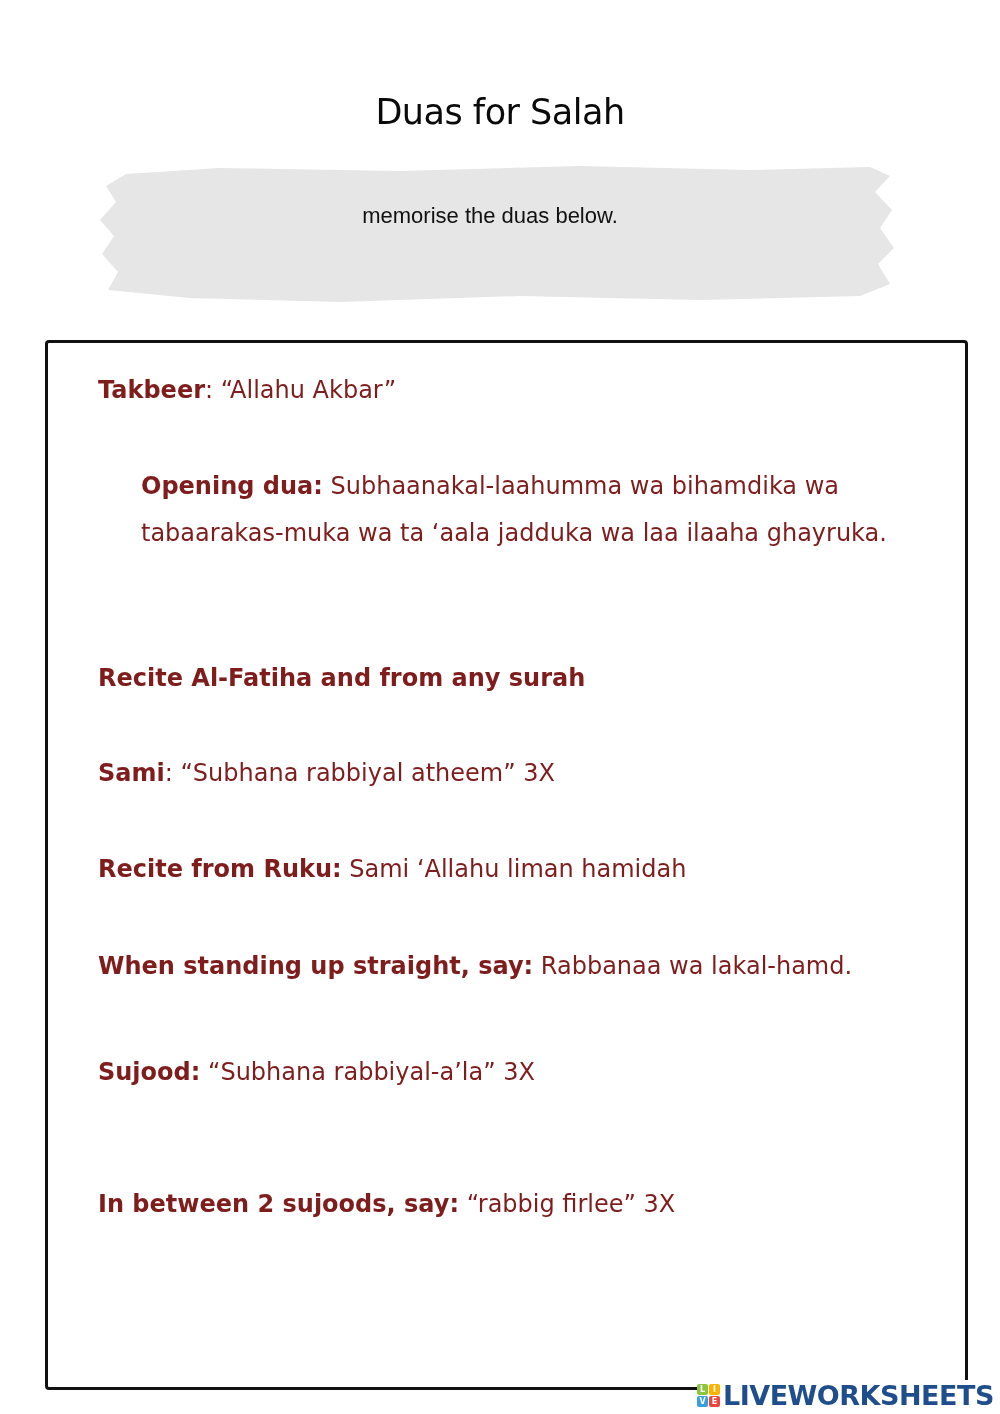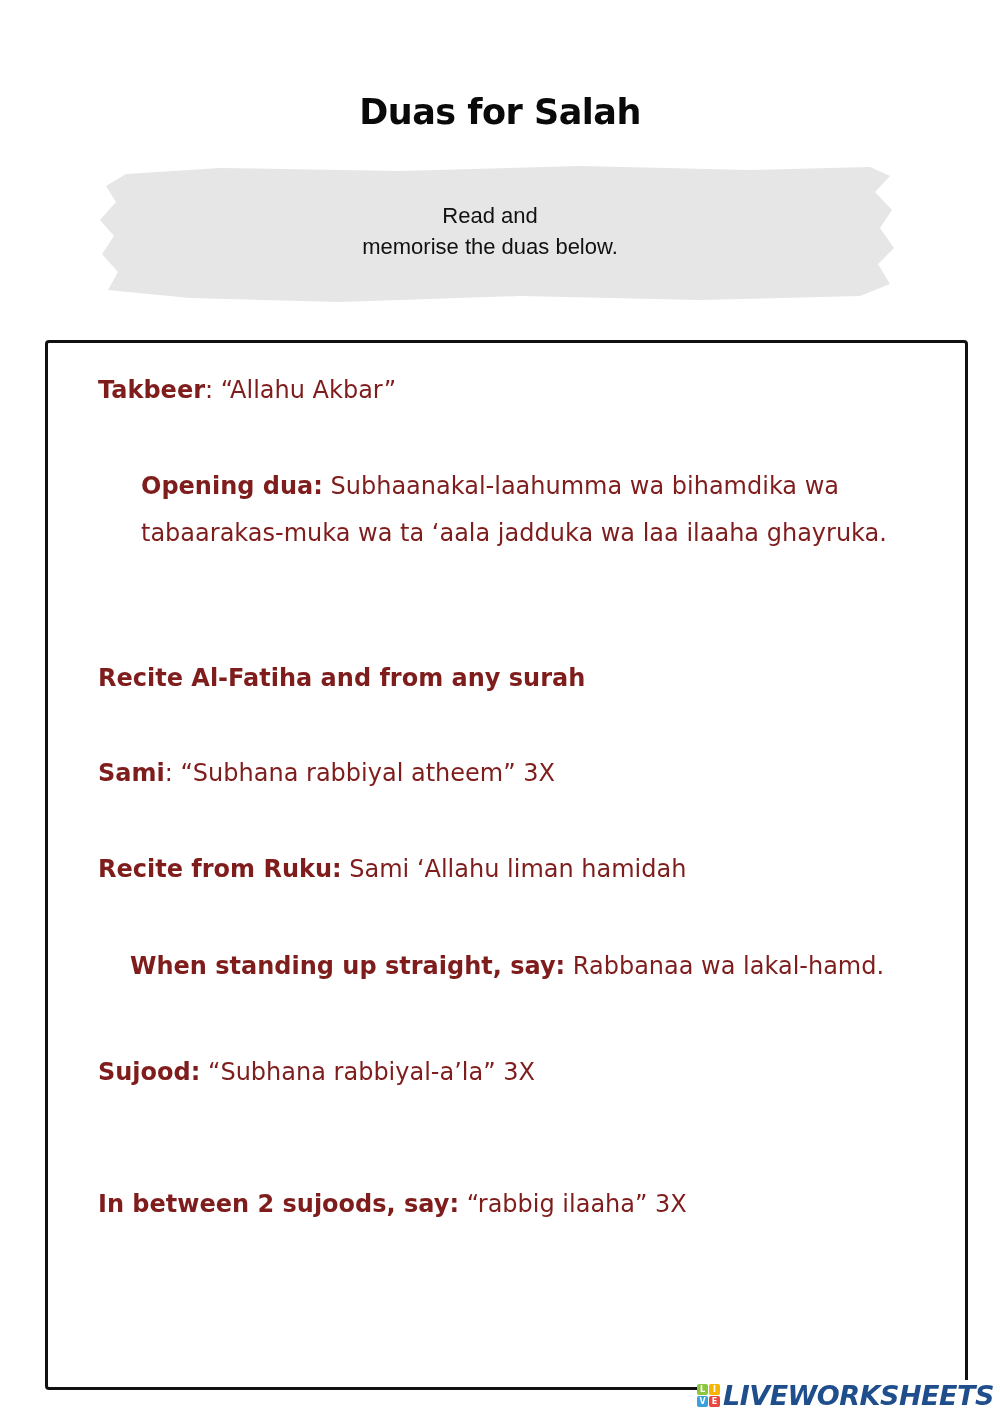--- a/index.html
+++ b/index.html
@@ -15,21 +15,21 @@
       font-family: "DejaVu Sans", sans-serif;
       color: #111111;
     }
     .title {
       position: absolute;
       left: 0;
       top: 92px;
       width: 1000px;
       text-align: center;
       font-family: "DejaVu Sans", sans-serif;
-      font-weight: bold;
+      font-weight: normal;
       font-size: 35px;
       letter-spacing: -0.5px;
       color: #0a0a0a;
     }
     .brush {
       position: absolute;
       left: 100px;
       top: 162px;
       width: 795px;
       height: 142px;
@@ -100,34 +100,32 @@
       font-size: 8px;
       color: #ffffff;
       border-radius: 2px;
     }
     .logo-word {
       font-family: "DejaVu Sans", sans-serif;
       font-weight: bold;
       font-size: 27px;
       letter-spacing: -0.5px;
       color: #1f4e8c;
-      font-style: italic;
     }
   </style>
 </head>
 <body>
 
 <div class="title">Duas for Salah</div>
 
 <div class="brush">
   <svg width="795" height="142" viewBox="0 0 795 142">
     <path d="M26 12 L120 6 L300 9 L480 4 L650 8 L770 5 L790 14 L775 30 L792 48 L780 66 L794 86 L778 102 L790 122 L760 134 L600 138 L420 134 L240 140 L90 136 L8 128 L18 110 L2 92 L14 74 L0 58 L16 40 L6 24 Z" fill="#e6e6e6"></path>
   </svg>
   <div class="brush-text">
-    <div>Read and</div>
     <div>memorise the duas below.</div>
   </div>
 </div>
 
 <div class="box"></div>
 
 <div class="entry" style="top:367px;">
   <span class="label">Takbeer</span><span class="text">: “Allahu Akbar”</span>
 </div>
 
@@ -140,30 +138,30 @@
 </div>
 
 <div class="entry" style="top:750px;">
   <span class="label">Sami</span><span class="text">: “Subhana rabbiyal atheem” 3X</span>
 </div>
 
 <div class="entry" style="top:846px;">
   <span class="label">Recite from Ruku:</span><span class="text"> Sami ‘Allahu liman hamidah</span>
 </div>
 
-<div class="entry" style="top:943px;margin-left:32px;">
+<div class="entry" style="top:943px;">
   <span class="label">When standing up straight, say:</span><span class="text"> Rabbanaa wa lakal-hamd.</span>
 </div>
 
 <div class="entry" style="top:1049px;">
   <span class="label">Sujood:</span><span class="text"> “Subhana rabbiyal-a’la” 3X</span>
 </div>
 
 <div class="entry" style="top:1181px;">
-  <span class="label">In between 2 sujoods, say:</span><span class="text"> “rabbig ilaaha” 3X</span>
+  <span class="label">In between 2 sujoods, say:</span><span class="text"> “rabbig firlee” 3X</span>
 </div>
 
 <div class="logo">
   <div class="logo-grid">
     <span style="background:#8cc63f;">L</span>
     <span style="background:#f7b500;">I</span>
     <span style="background:#3aa0dc;">V</span>
     <span style="background:#e9473f;">E</span>
   </div>
   <span class="logo-word">LIVEWORKSHEETS</span>

